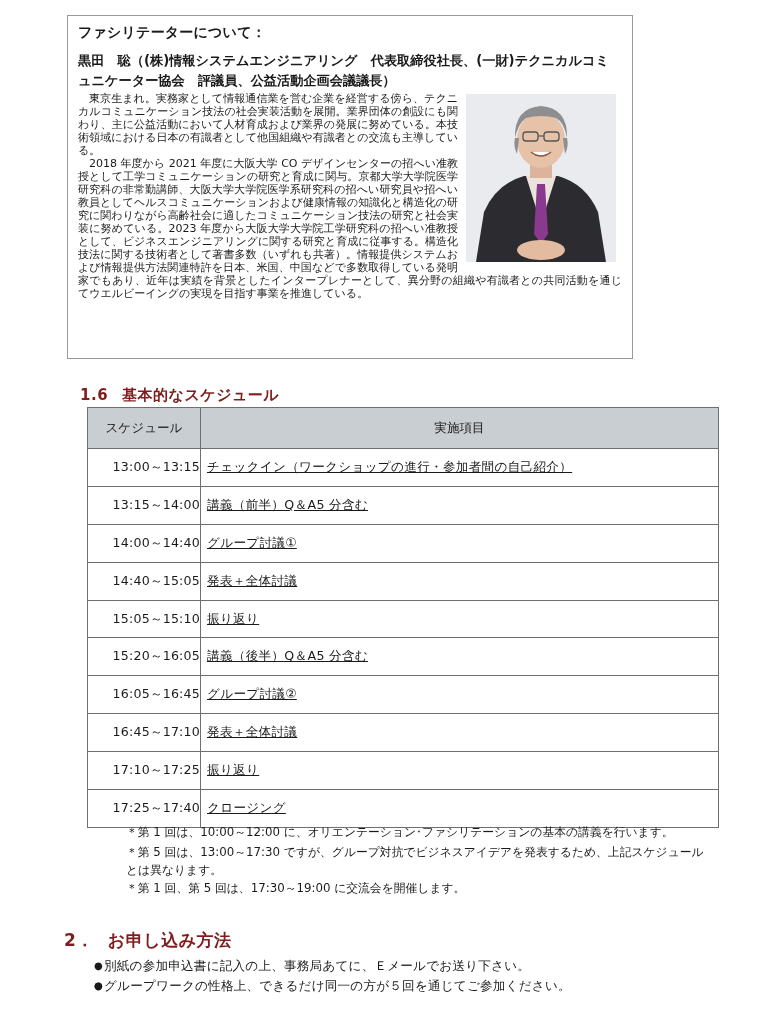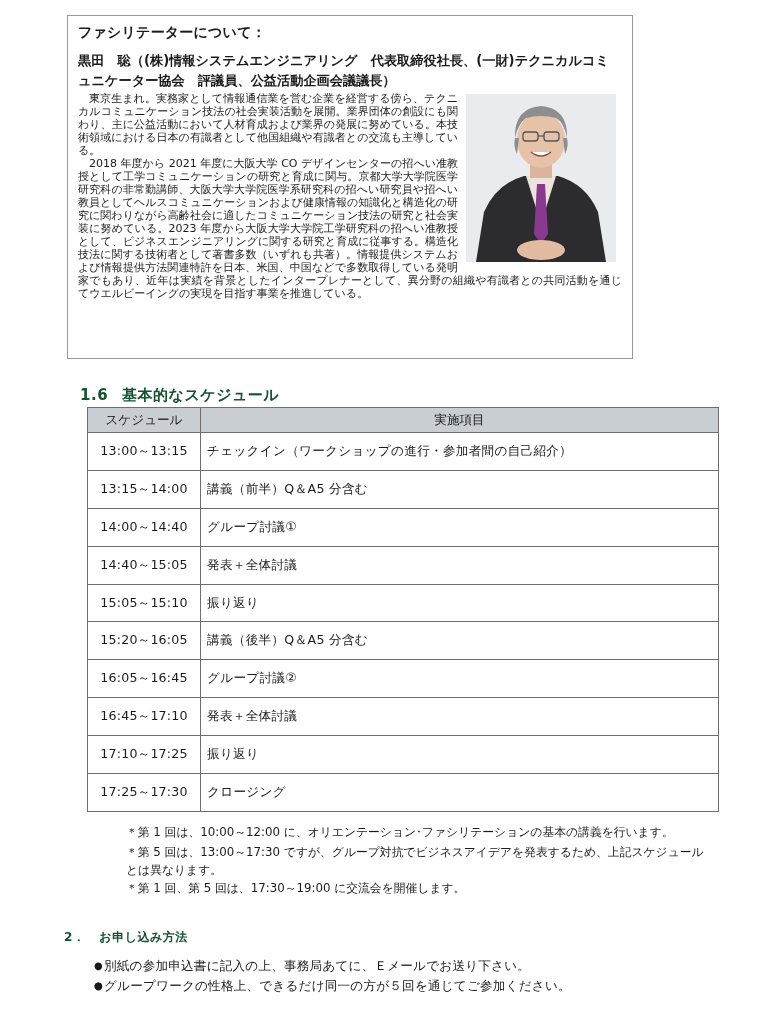--- a/index.html
+++ b/index.html
@@ -55,67 +55,68 @@
     }
     .fac-photo svg { display: block; }
     .fac-para {
       margin: 0;
       text-indent: 1em;
       text-align: justify;
     }
 
     .section-heading {
       position: absolute;
-      color: #14532d;
+      color: #7f1d1d;
       font-weight: bold;
       margin: 0;
     }
     .sec16 {
       left: 80px;
       top: 386px;
       font-size: 15px;
       letter-spacing: 0.5px;
     }
     .sec2 {
       left: 64px;
       top: 929px;
-      font-size: 12px;
+      font-size: 17px;
       letter-spacing: 0.5px;
     }
     .sec-num { margin-right: 14px; }
 
     table.schedule {
       position: absolute;
       left: 87px;
       top: 407px;
       width: 632px;
       border-collapse: collapse;
       font-size: 12.6px;
     }
     table.schedule th {
       background: #c9ced2;
       font-weight: normal;
       height: 24px;
       border: 1.3px solid #6f6f6f;
-      padding: 0;
+      padding: 8px;
       font-size: 12.6px;
     }
     table.schedule td {
       height: 36.9px;
       border: 1.3px solid #6f6f6f;
       padding: 0;
     }
     table.schedule td.time {
       width: 112px;
-      text-align: center;
+      text-align: right;
       letter-spacing: 0.2px;
     }
     table.schedule td.item {
       padding-left: 6px;
       letter-spacing: 0.3px;
+      text-decoration: underline;
     }
 
     .notes {
       position: absolute;
       left: 126px;
       top: 823px;
       width: 600px;
       font-size: 11.8px;
       line-height: 19.5px;
     }
@@ -226,21 +227,21 @@
     </tr>
     <tr>
       <td class="time">16:45～17:10</td>
       <td class="item">発表＋全体討議</td>
     </tr>
     <tr>
       <td class="time">17:10～17:25</td>
       <td class="item">振り返り</td>
     </tr>
     <tr>
-      <td class="time">17:25～17:30</td>
+      <td class="time">17:25～17:40</td>
       <td class="item">クロージング</td>
     </tr>
   </tbody>
 </table>
 
 <div class="notes">
   <p class="note">
     <span>＊第 1 回は、10:00～12:00 に、オリエンテーション･ファシリテーションの基本の講義を行います。</span>
   </p>
   <p class="note">

